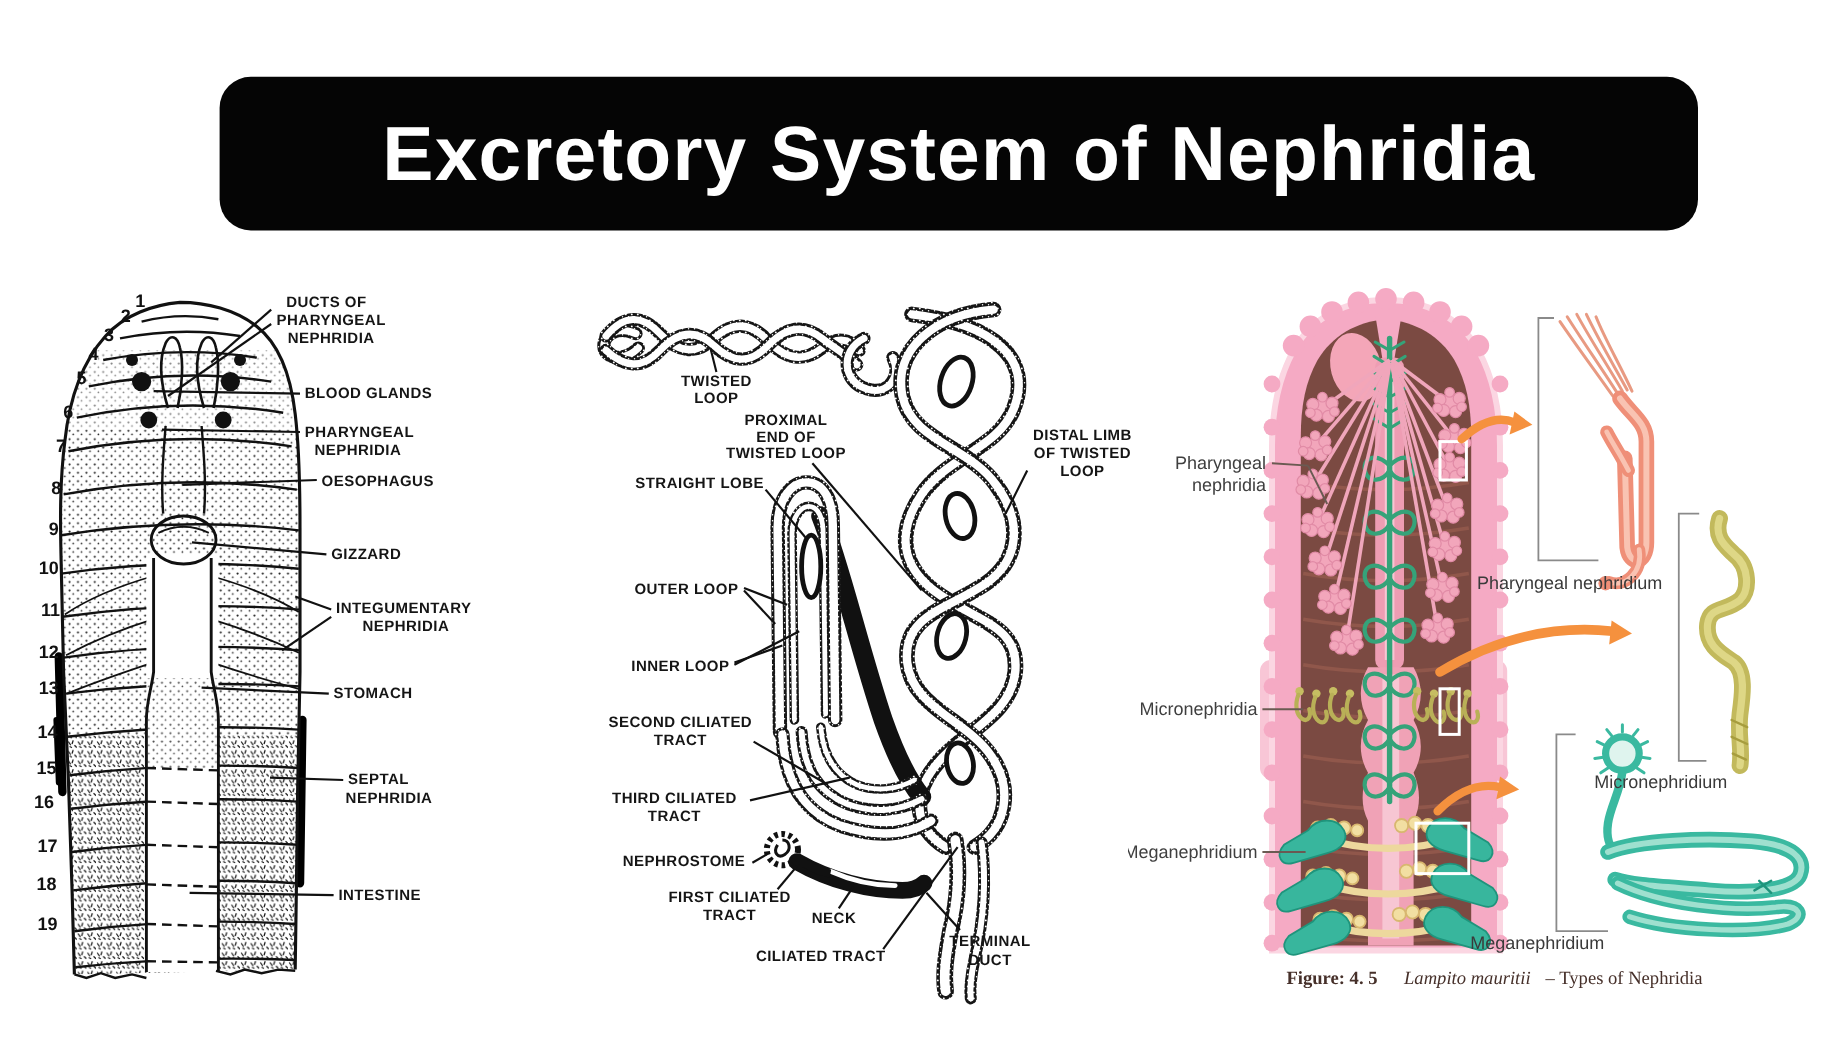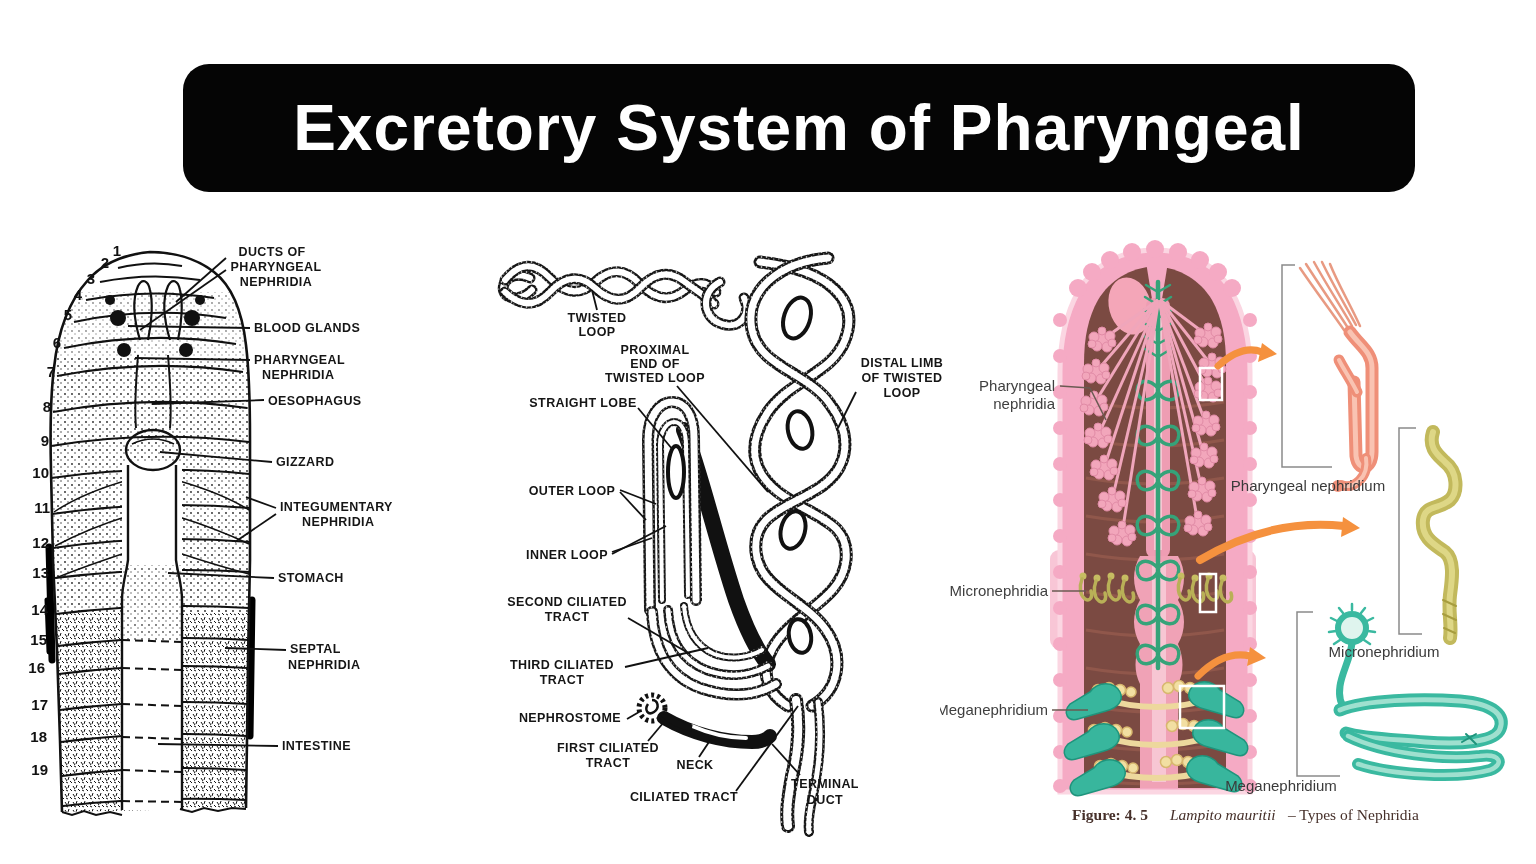--- a/index.html
+++ b/index.html
@@ -16,21 +16,21 @@
   .rlab{font-size:15px;fill:#3f3f3f;}
   .ilab{font-size:15px;fill:#3a3a3a;}
   .cap{font-family:"Liberation Serif",serif;font-size:15.5px;fill:#46302a;}
 </style>
 </head>
 <body>
 
 <div id="stage">
 
   <div id="banner">
-    <div class="t">Excretory System of Pharyngeal</div>
+    <div class="t">Excretory System of Nephridia</div>
   </div>
 
   <svg style="left:25px;top:235px" width="440" height="615" viewBox="25 235 440 615">
     <defs>
       <pattern id="stipL" width="7" height="7" patternUnits="userSpaceOnUse">
         <circle cx="2" cy="2" r="0.9" fill="#222"></circle>
           <circle cx="5" cy="5" r="0.7" fill="#222"></circle>
       </pattern>
       <pattern id="stipD" width="8" height="8" patternUnits="userSpaceOnUse">
         <path d="M1,2 l2,3 M5,1 l-1,3 M6,5 l2,2 M2,6 l2,1" stroke="#111" stroke-width="1" fill="none"></path>

